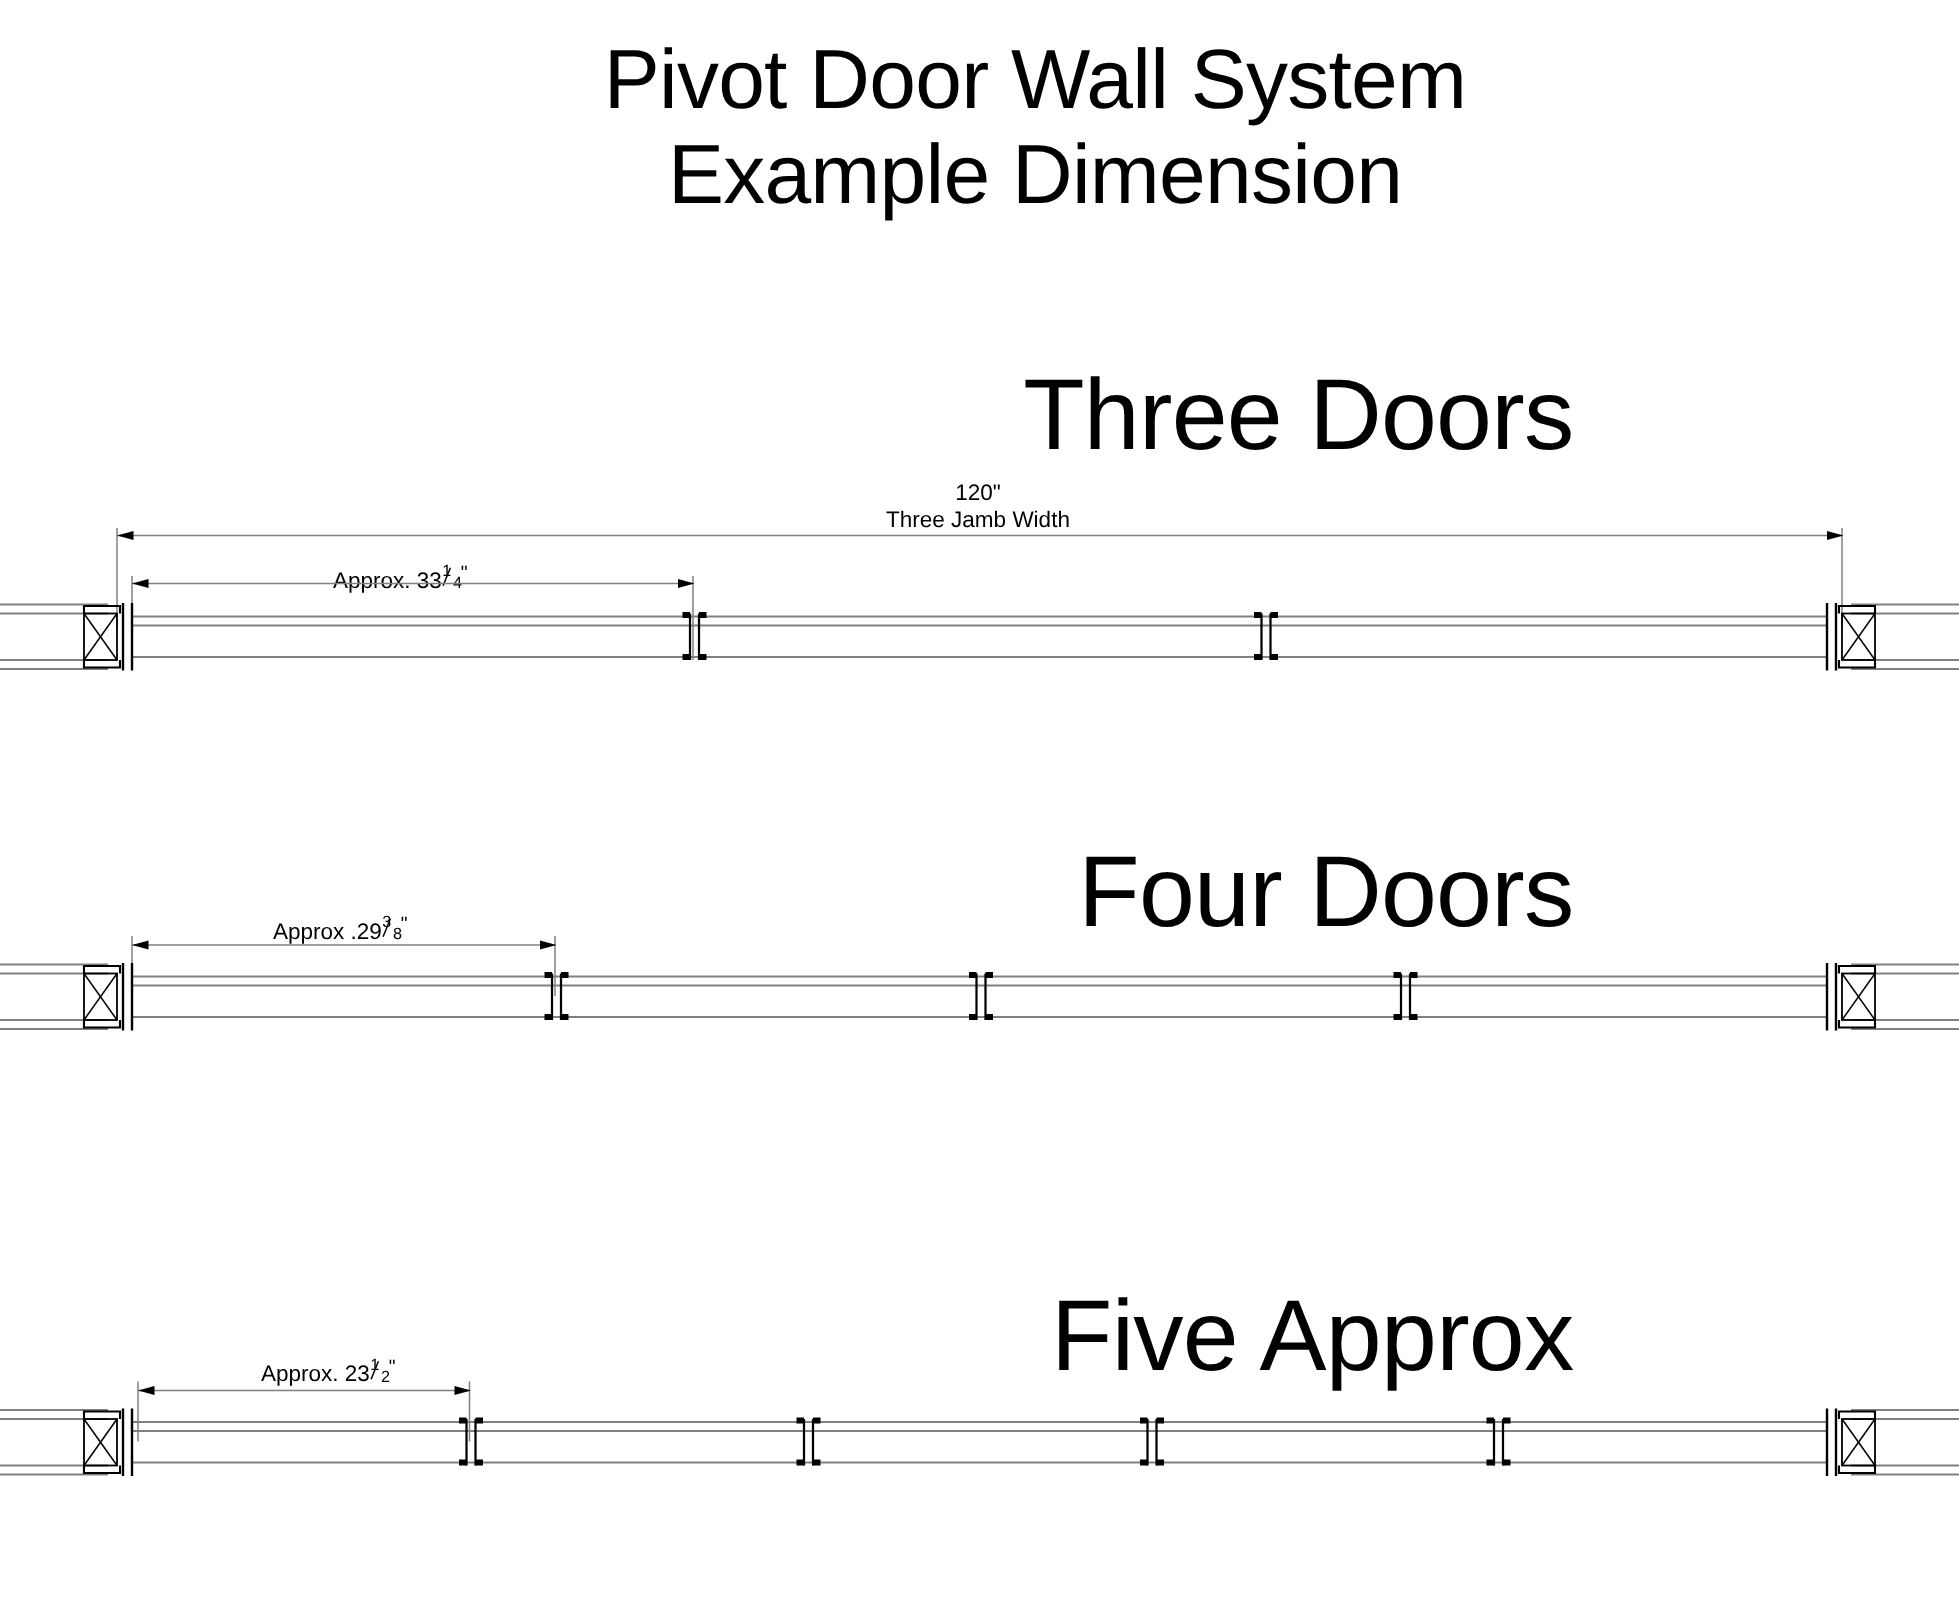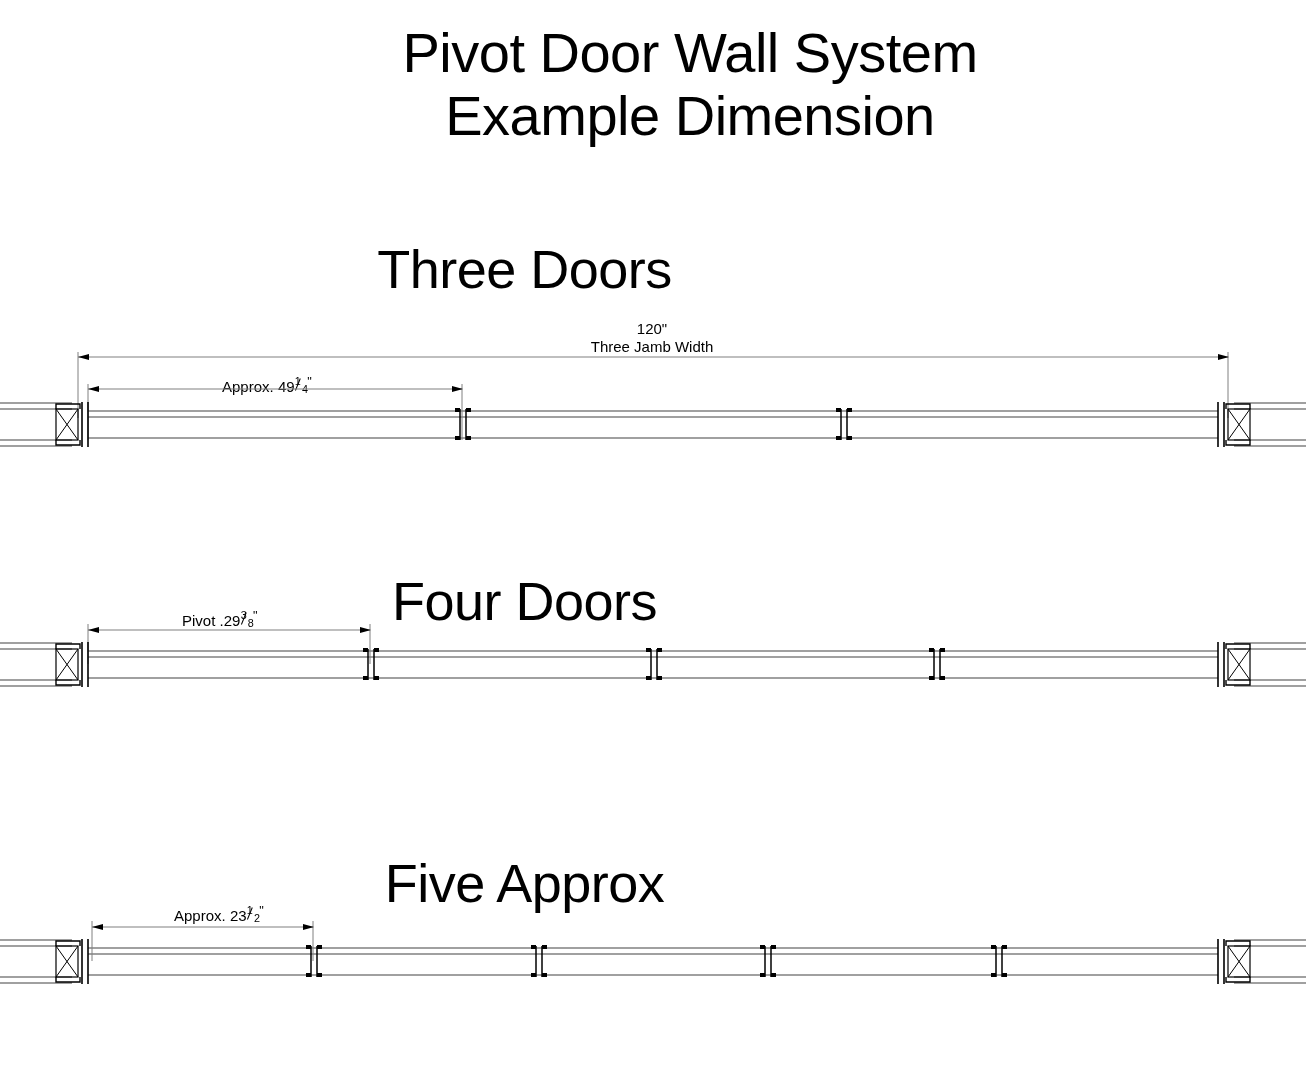--- a/index.html
+++ b/index.html
@@ -27,22 +27,22 @@
     line-height: 1.12;
     font-weight: 400;
     letter-spacing: -0.5px;
     white-space: pre-line;
     padding-left: 37px;
   }
   .section-heading {
     position: absolute;
     width: 1049px;
     left: 0;
-    text-align: center;
-    font-size: 54px;
+    text-align: right;
+    font-size: 67px;
     font-weight: 400;
     letter-spacing: -0.5px;
   }
 
   
   .drawing {
     position: absolute;
     left: 0;
     width: 1306px;
   }
@@ -100,21 +100,21 @@
 <span>Example Dimension</span></div>
 
 <div class="section-heading" style="top:238px;">Three Doors</div>
 
 <div class="dim-label" style="left:577px; top:320px; width:150px;">
   <span>120"</span><br>
   <span>Three Jamb Width</span>
 </div>
 
 <div class="dim-label" style="left:222px; top:374px;">
-  <span>Approx.</span><span>&nbsp;</span><span>49</span><span class="frac"><span class="num">1</span><span class="bar"></span><span class="den">4</span></span><span class="inch">"</span>
+  <span>Approx.</span><span>&nbsp;</span><span>33</span><span class="frac"><span class="num">1</span><span class="bar"></span><span class="den">4</span></span><span class="inch">"</span>
 </div>
 
 <div class="drawing" style="top:340px;">
 <svg width="1306" height="130" viewBox="0 0 1306 130" xmlns="http://www.w3.org/2000/svg">
   <defs>
     <marker id="arrL" markerWidth="12" markerHeight="8" refX="1" refY="4" orient="auto" markerUnits="userSpaceOnUse">
       <path d="M1,4 L12,1 L12,7 Z" fill="#000"></path>
     </marker>
     <marker id="arrR" markerWidth="12" markerHeight="8" refX="11" refY="4" orient="auto" markerUnits="userSpaceOnUse">
       <path d="M12,4 L1,1 L1,7 Z" fill="#000"></path>
@@ -183,24 +183,24 @@
       <line x1="847" y1="69" x2="847" y2="100" stroke="#000" stroke-width="1.5"></line>
       <rect x="836" y="68" width="5" height="4" fill="#000"></rect>
       <rect x="847" y="68" width="5" height="4" fill="#000"></rect>
       <rect x="836" y="96" width="5" height="4" fill="#000"></rect>
       <rect x="847" y="96" width="5" height="4" fill="#000"></rect>
     </g>
   </g>
 </svg>
 </div>
 
-<div class="section-heading" style="top:556px;margin-top:14px;">Four Doors</div>
+<div class="section-heading" style="top:556px;">Four Doors</div>
 
 <div class="dim-label" style="left:182px; top:608px;">
-  <span>Pivot .</span><span>29</span><span class="frac"><span class="num">3</span><span class="bar"></span><span class="den">8</span></span><span class="inch">"</span>
+  <span>Approx .</span><span>29</span><span class="frac"><span class="num">3</span><span class="bar"></span><span class="den">8</span></span><span class="inch">"</span>
 </div>
 
 <div class="drawing" style="top:618px;">
 <svg width="1306" height="110" viewBox="0 0 1306 110" xmlns="http://www.w3.org/2000/svg">
   <defs>
     <marker id="arrL2" markerWidth="12" markerHeight="8" refX="1" refY="4" orient="auto" markerUnits="userSpaceOnUse">
       <path d="M1,4 L12,1 L12,7 Z" fill="#000"></path>
     </marker>
     <marker id="arrR2" markerWidth="12" markerHeight="8" refX="11" refY="4" orient="auto" markerUnits="userSpaceOnUse">
       <path d="M12,4 L1,1 L1,7 Z" fill="#000"></path>

